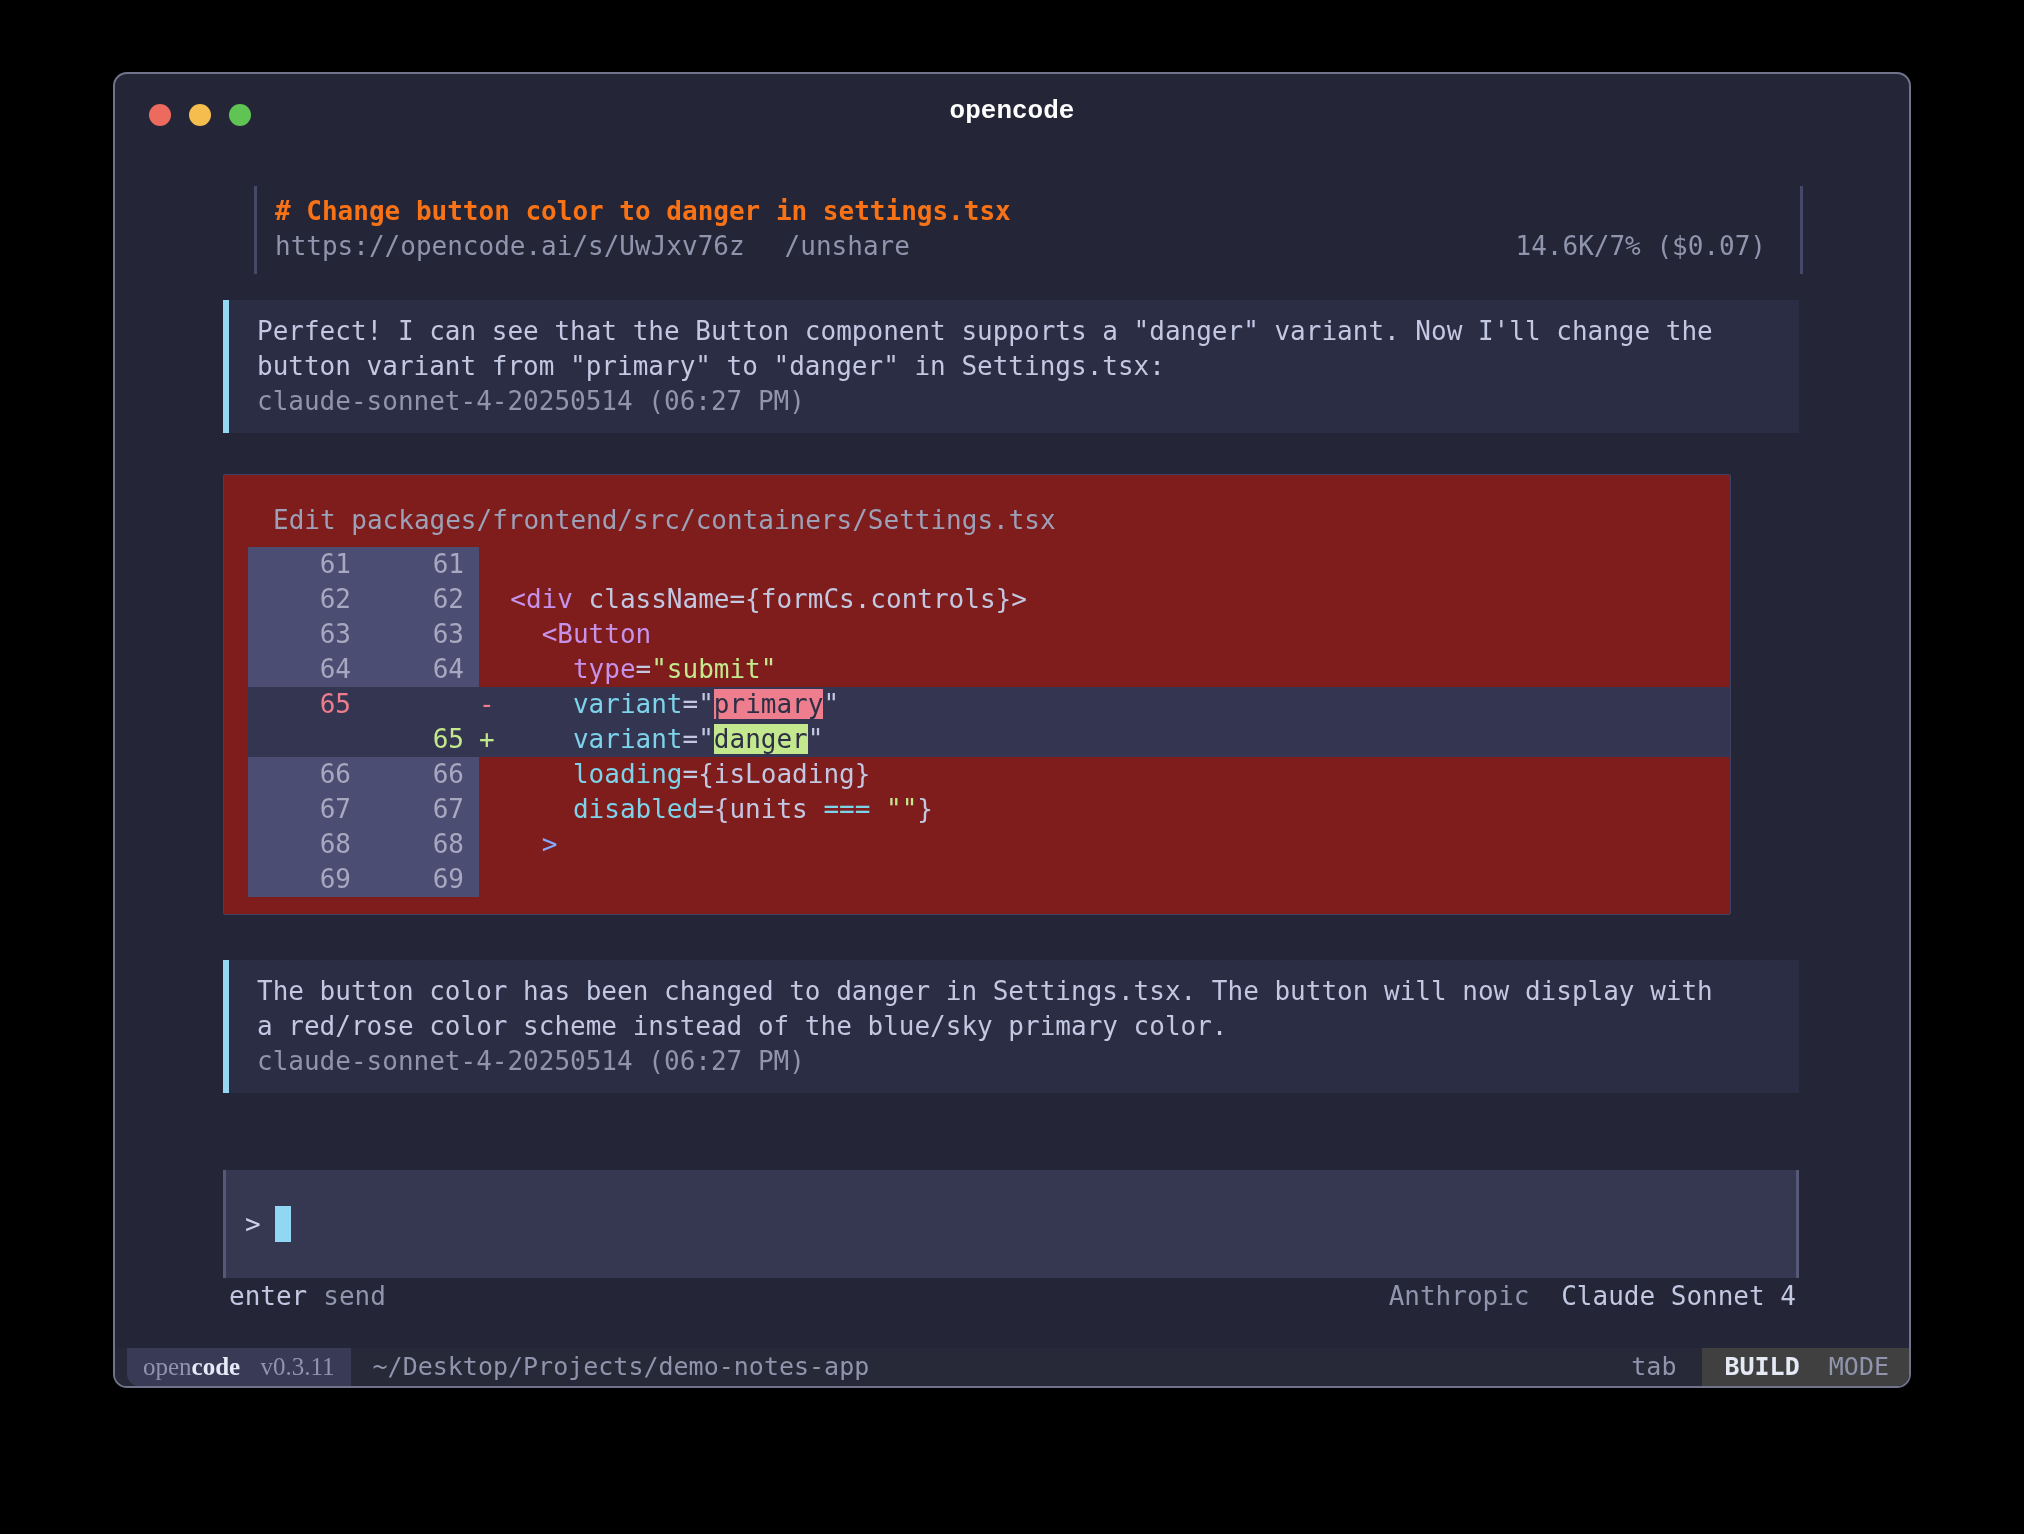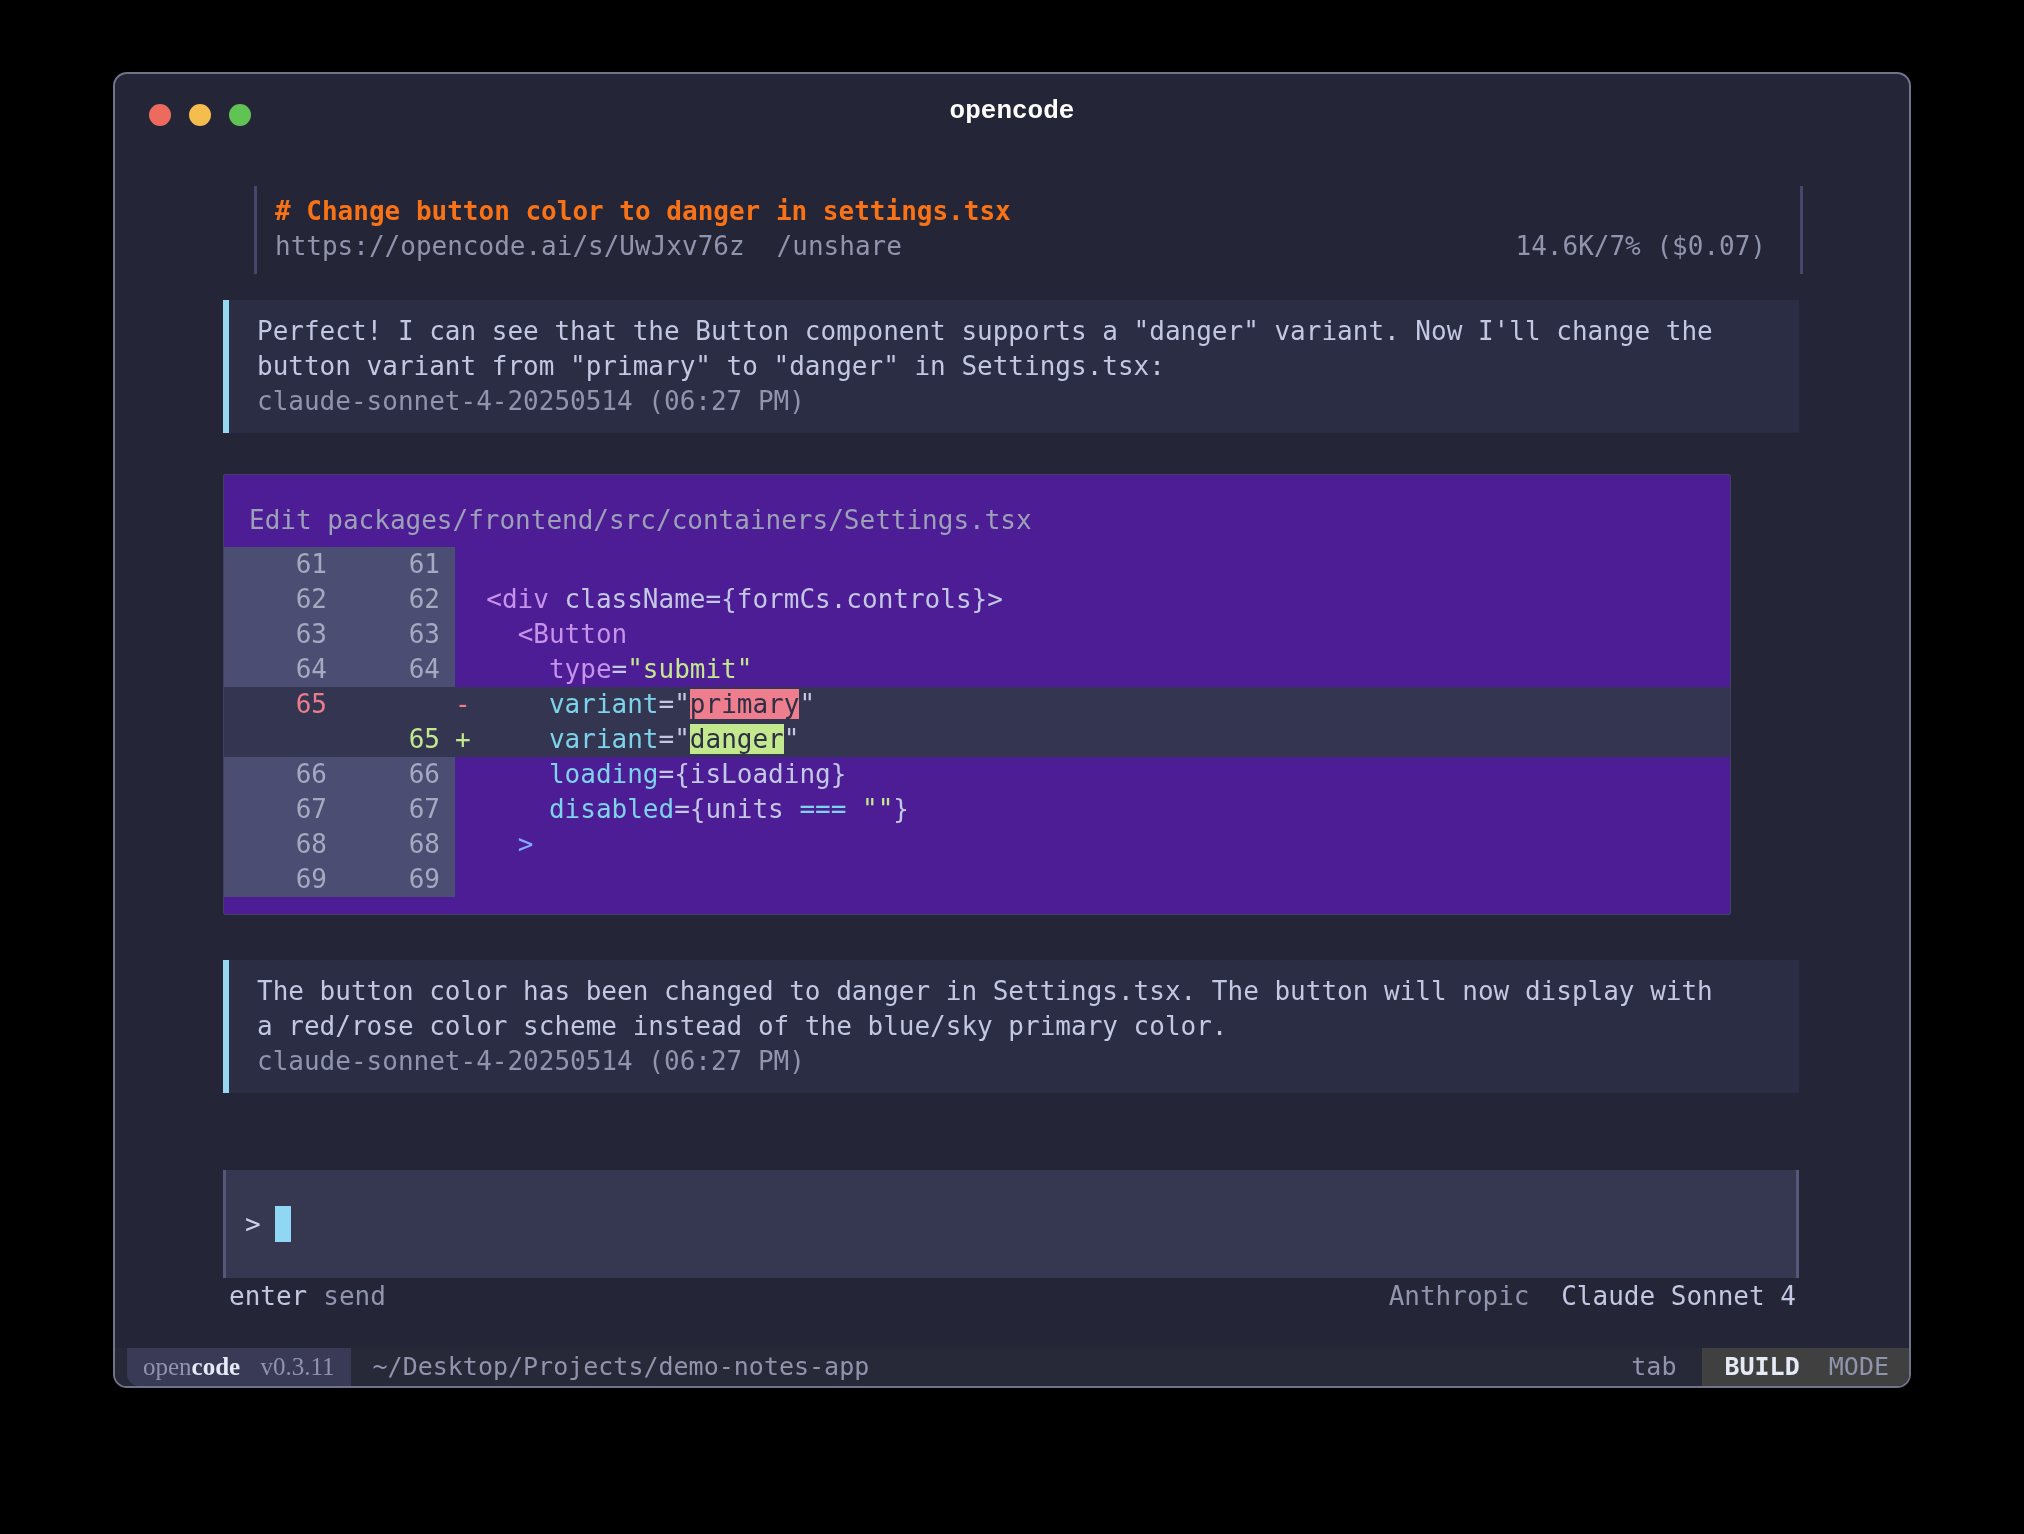--- a/index.html
+++ b/index.html
@@ -26,38 +26,38 @@
 
   
   .session-header {
     position:absolute; left:139px; top:112px; width:1549px; height:88px;
     border-left:3px solid #454868; border-right:3px solid #454868;
     padding:8px 34px 0 18px;
   }
   .session-title { font-weight:bold; color:#f97316; line-height:35px; white-space:pre; }
   .session-sub { display:flex; line-height:35px; }
   .session-url { color:#9094ac; }
-  .session-unshare { color:#9094ac; margin-left:32px;text-align:right; }
+  .session-unshare { color:#9094ac; margin-left:40px;text-align:right; }
   .session-stats { margin-left:auto; color:#9094ac; }
 
   
   .msg {
     position:absolute; left:108px; width:1576px;
     background:#2b2d45; border-left:6px solid #96d7f2;
     padding:14px 30px 14px 28px;
   }
   .msg-text { color:#c3c8e2; line-height:35px; white-space:pre-wrap; }
   .msg-meta { color:#9094ac; line-height:35px; }
   .msg-1 { top:226px; }
   .msg-2 { top:886px; }
 
   
   .diff-panel {
     position:absolute; left:108px; top:400px; width:1508px; height:441px;
-    background:#4c1d95; border:1px solid #3e4160; border-radius:2px;
+    background:#7f1d1d; border:1px solid #3e4160; border-radius:2px;padding-left:24px;
   }
   .diff-title { color:#9ca1b8; line-height:35px; padding:28px 0 0 25px; }
   .diff-rows { margin-top:9px; }
   .diff-row { display:flex; height:35px; line-height:35px; }
   .gutter { display:flex; width:231px; flex:none; }
   .diff-row.ctx .gutter { background:#4b4e72; }
   .diff-row.del, .diff-row.add { background:#343651; }
   .gut { display:inline-block; text-align:right; color:#a7a9c0; }
   .gut.old { width:103px; }
   .gut.new { width:113px; }

